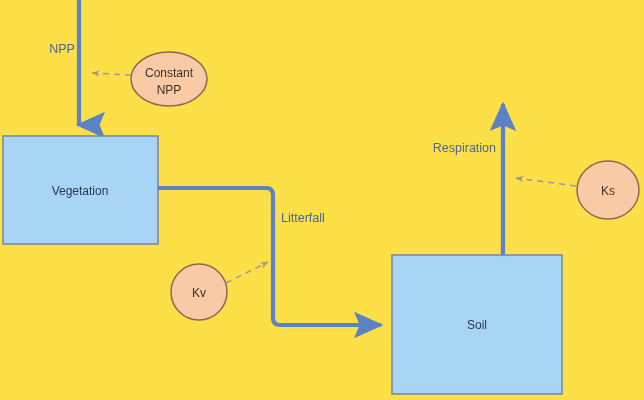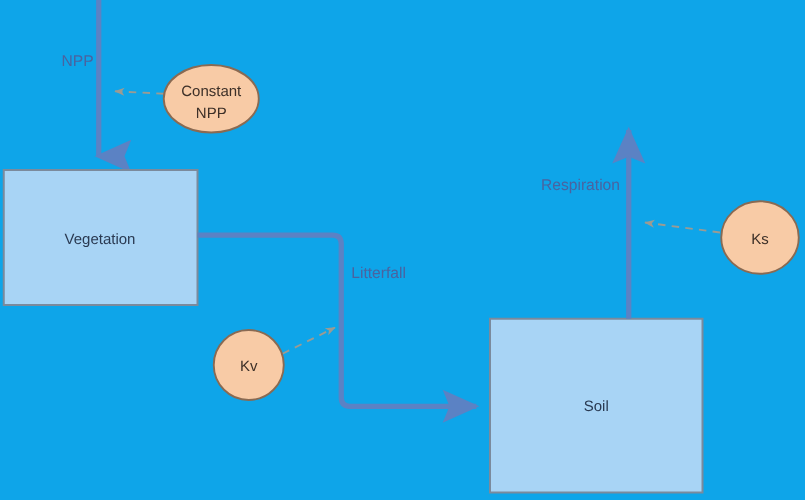--- a/index.html
+++ b/index.html
@@ -7,21 +7,21 @@
     padding: 0;
     background: #ffffff;
   }
   body {
     font-family: "Liberation Sans", sans-serif;
   }
   #canvas {
     position: relative;
     width: 644px;
     height: 400px;
-    background: #0ea5e9;
+    background: #fde047;
     overflow: hidden;
   }
   #diagram-svg {
     position: absolute;
     left: 0;
     top: 0;
     width: 644px;
     height: 400px;
   }
   .node-label {

